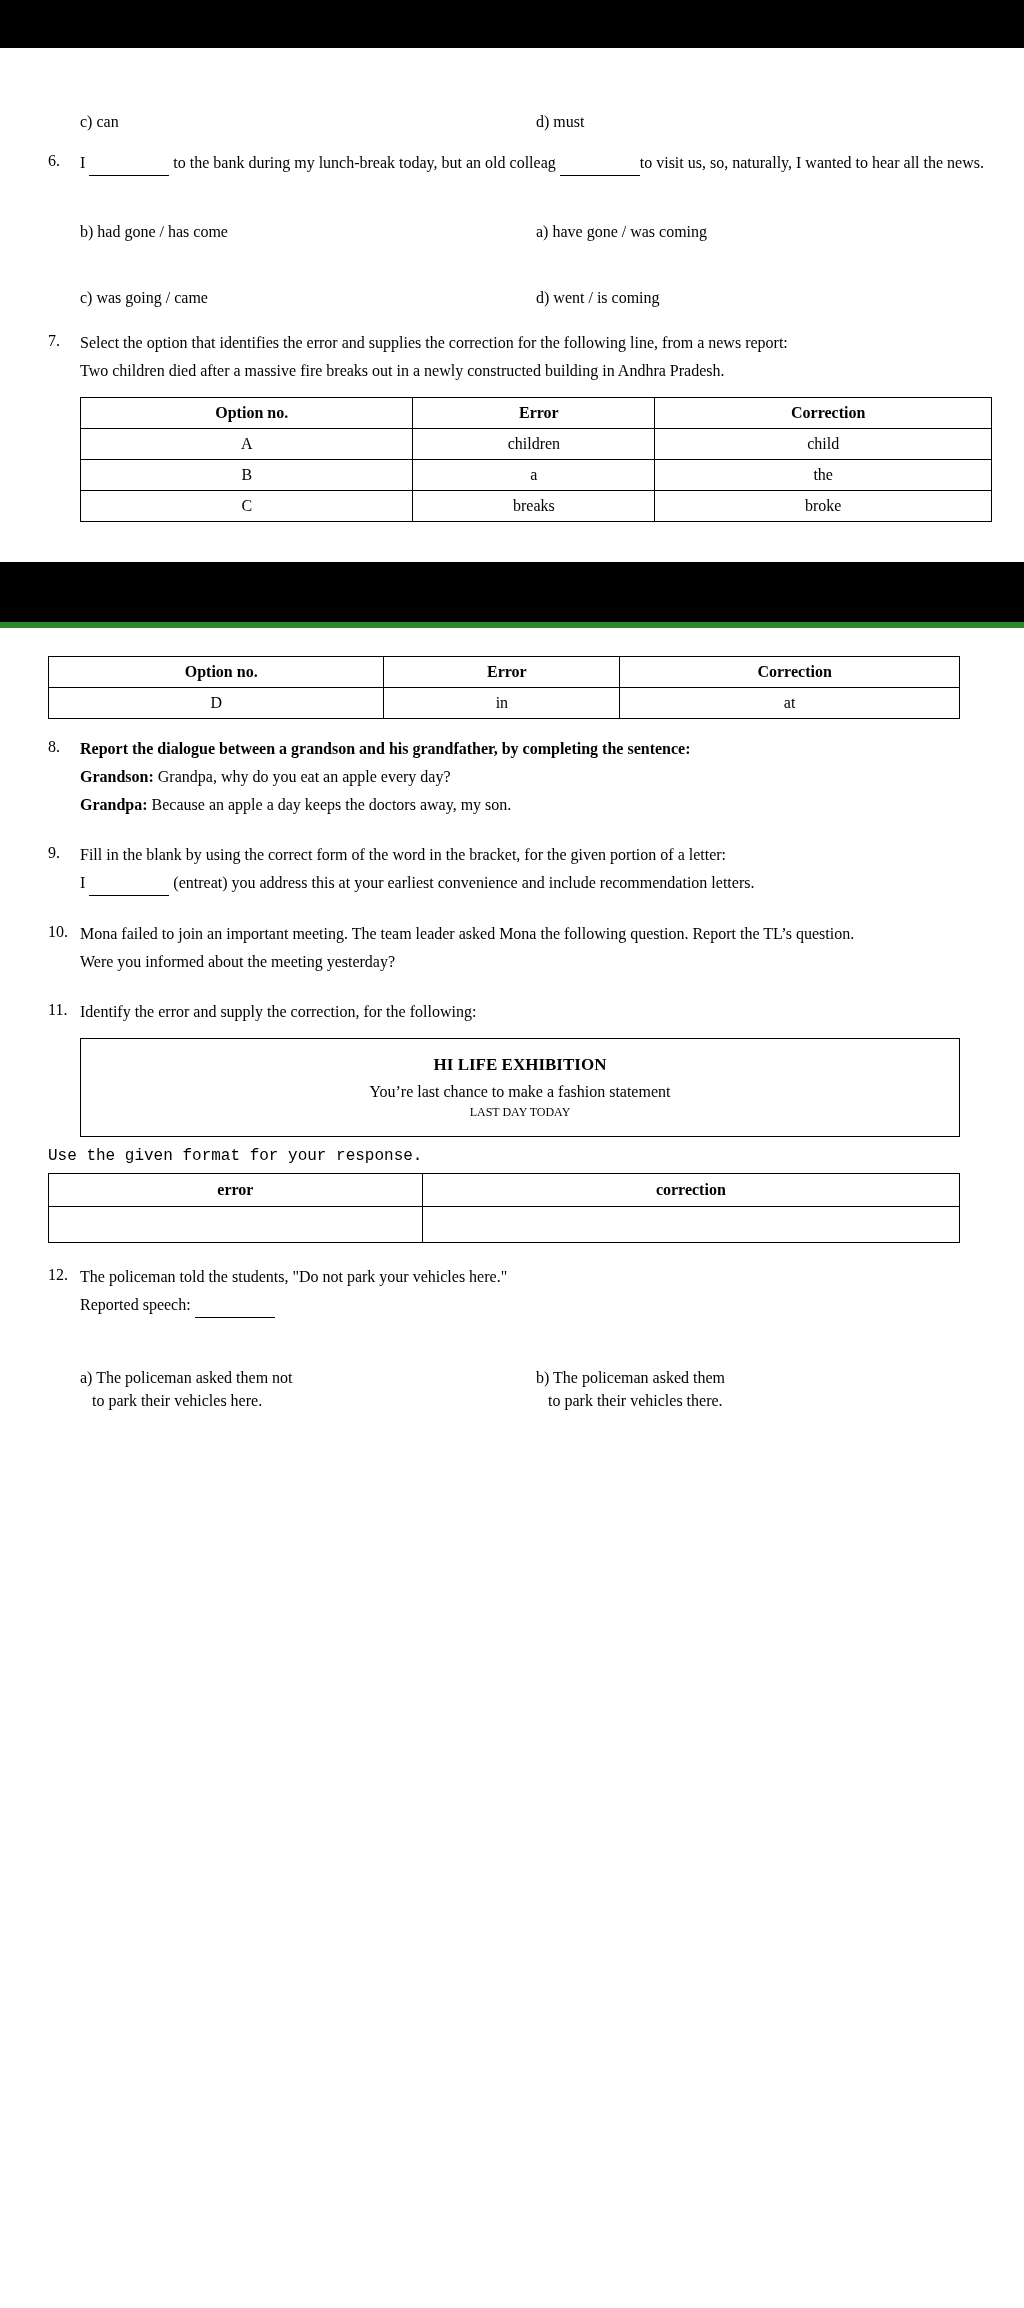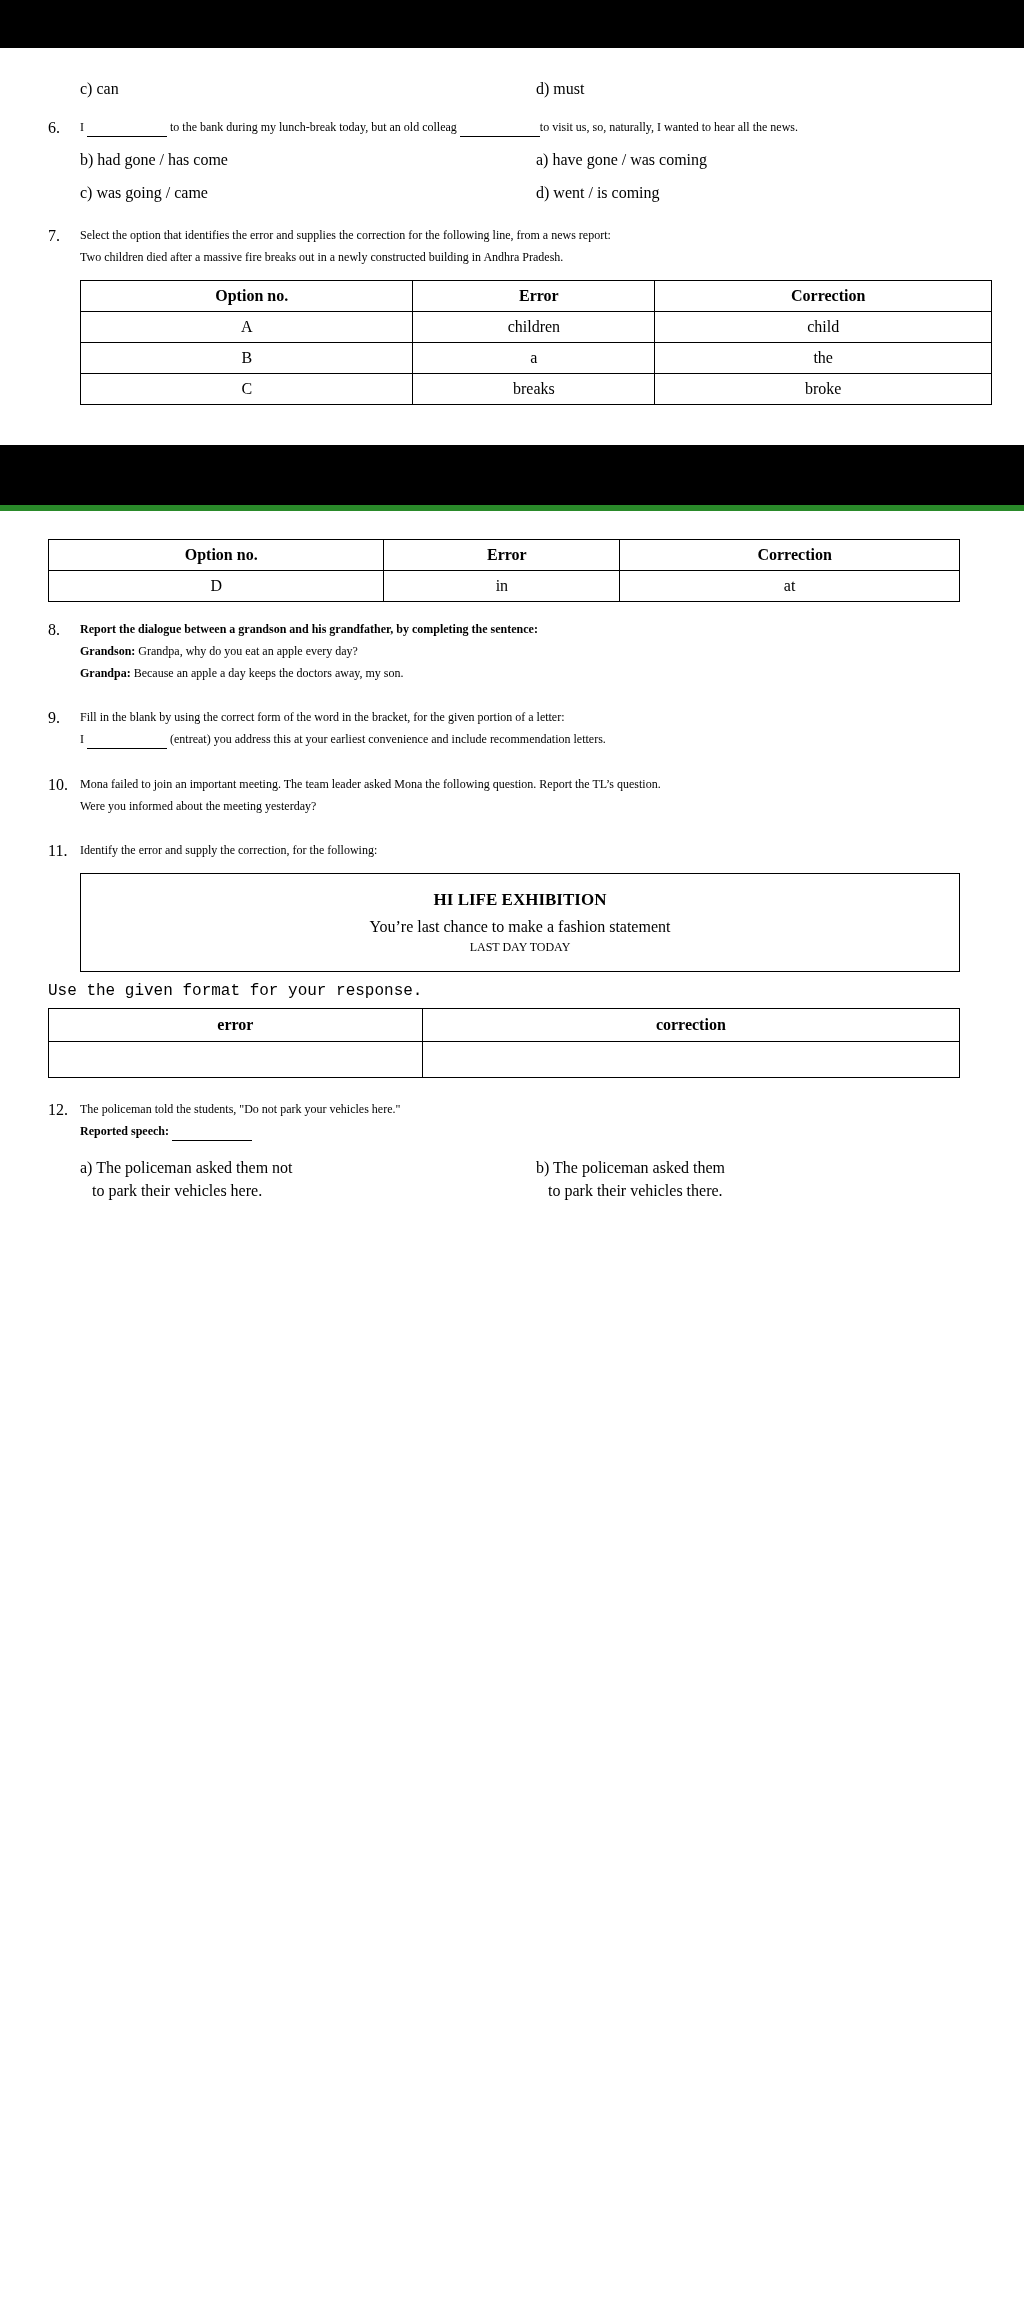--- a/index.html
+++ b/index.html
@@ -35,35 +35,36 @@
       margin-bottom: 8px;
     }
     .q-num {
       min-width: 32px;
       font-size: 16px;
       font-weight: normal;
       padding-top: 1px;
     }
     .q-text {
       flex: 1;
-      font-size: 12px;
+      font-size: 16px;
       line-height: 1.5;
     }
     .q-text p {
       margin-bottom: 4px;
     }
     .options-grid {
       display: grid;
       grid-template-columns: 1fr 1fr;
       gap: 10px 0;
       margin: 12px 0 12px 32px;
     }
     .option-item {
       font-size: 16px;
       line-height: 1.4;
+      margin-top: 33px;
     }
     
     .q-table {
       width: calc(100% - 32px);
       margin-left: 32px;
       border-collapse: collapse;
       margin-top: 10px;
       margin-bottom: 10px;
     }
     .q-table th, .q-table td {
@@ -284,21 +285,21 @@
           </tr>
         </tbody>
       </table>
     </div>
 
     <div class="question-block">
       <div class="q-row">
         <div class="q-num">12.</div>
         <div class="q-text">
           <p>The policeman told the students, "Do not park your vehicles here."</p>
-          <p style="font-weight:bold; margin-top:4px;">Reported speech: <span class="blank-underline">&nbsp;&nbsp;&nbsp;&nbsp;&nbsp;&nbsp;&nbsp;&nbsp;&nbsp;&nbsp;&nbsp;&nbsp;</span></p>
+          <p style="font-weight:normal; margin-top:4px;">Reported speech: <span class="blank-underline">&nbsp;&nbsp;&nbsp;&nbsp;&nbsp;&nbsp;&nbsp;&nbsp;&nbsp;&nbsp;&nbsp;&nbsp;</span></p>
         </div>
       </div>
       <div class="options-grid">
         <div class="option-item">a) The policeman asked them not<br>&nbsp;&nbsp;&nbsp;to park their vehicles here.</div>
         <div class="option-item">b) The policeman asked them<br>&nbsp;&nbsp;&nbsp;to park their vehicles there.</div>
       </div>
     </div>
 
   </div>
 

